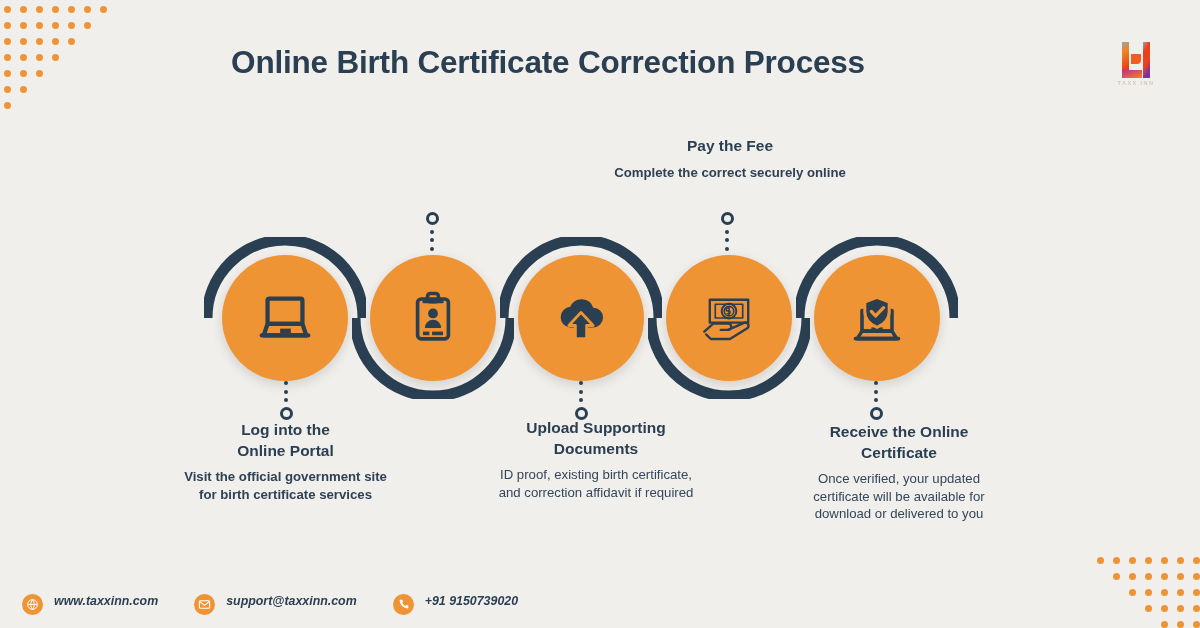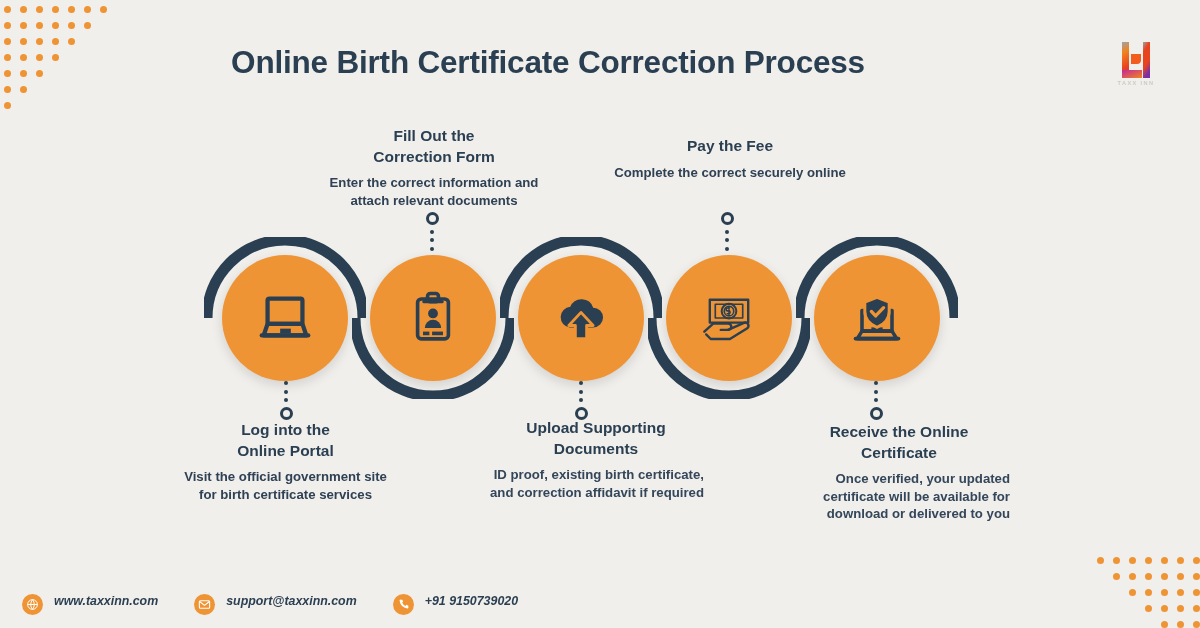--- a/index.html
+++ b/index.html
@@ -43,21 +43,21 @@
   .conn .ring{
     width:13px;height:13px;border-radius:50%;border:3.2px solid #2a3f51;
     box-sizing:border-box;margin:0 auto;background:#f1efec;
   }
   .conn .pip{width:4px;height:4px;border-radius:50%;background:#2a3f51;margin:4.5px auto 0;}
 
   
   .cap{position:absolute;text-align:center;color:#2a3f51;}
   .cap .h{font-size:15.5px;font-weight:bold;line-height:1.33;}
   .cap .p{font-size:13.2px;line-height:1.32;margin-top:7px;font-weight:600;color:#2f4154;}
-  .cap.light .p{font-weight:700;color:#33465a;text-align:right;}
+  .cap.light .p{font-weight:400;color:#33465a;}
 
   
   .footer{position:absolute;left:22px;bottom:9px;height:30px;display:flex;align-items:center;}
   .fitem{display:flex;margin-right:36px;}
   .fico{width:21px;height:21px;border-radius:50%;background:#ef9434;
     display:flex;align-items:center;justify-content:center;margin-right:11px;flex:0 0 auto;}
   .ftxt{font-size:12.4px;font-style:italic;color:#2a3f51;font-weight:600;white-space:nowrap;}
 </style>
 </head>
 <body>
@@ -257,25 +257,20 @@
       <div class="pip"></div>
       <div class="pip"></div>
   </div>
   <div class="conn" style="left:719px;top:212px;">
     <div class="ring"></div>
     <div class="pip"></div>
       <div class="pip"></div>
       <div class="pip"></div>
   </div>
 
-  <div class="cap" style="left:316px;top:126px;width:236px;">
-    <div class="h"><span>Fill Out the</span><br>
-      <span>Correction Form</span></div>
-    <div class="p">Enter the correct information and attach relevant documents</div>
-  </div>
 
   <div class="cap" style="left:608px;top:136px;width:244px;">
     <div class="h"><span>Pay the Fee</span></div>
     <div class="p">Complete the correct securely online</div>
   </div>
 
   <div class="cap" style="left:178px;top:420px;width:215px;">
     <div class="h"><span>Log into the</span><br>
       <span>Online Portal</span></div>
     <div class="p">Visit the official government site for birth certificate services</div>

